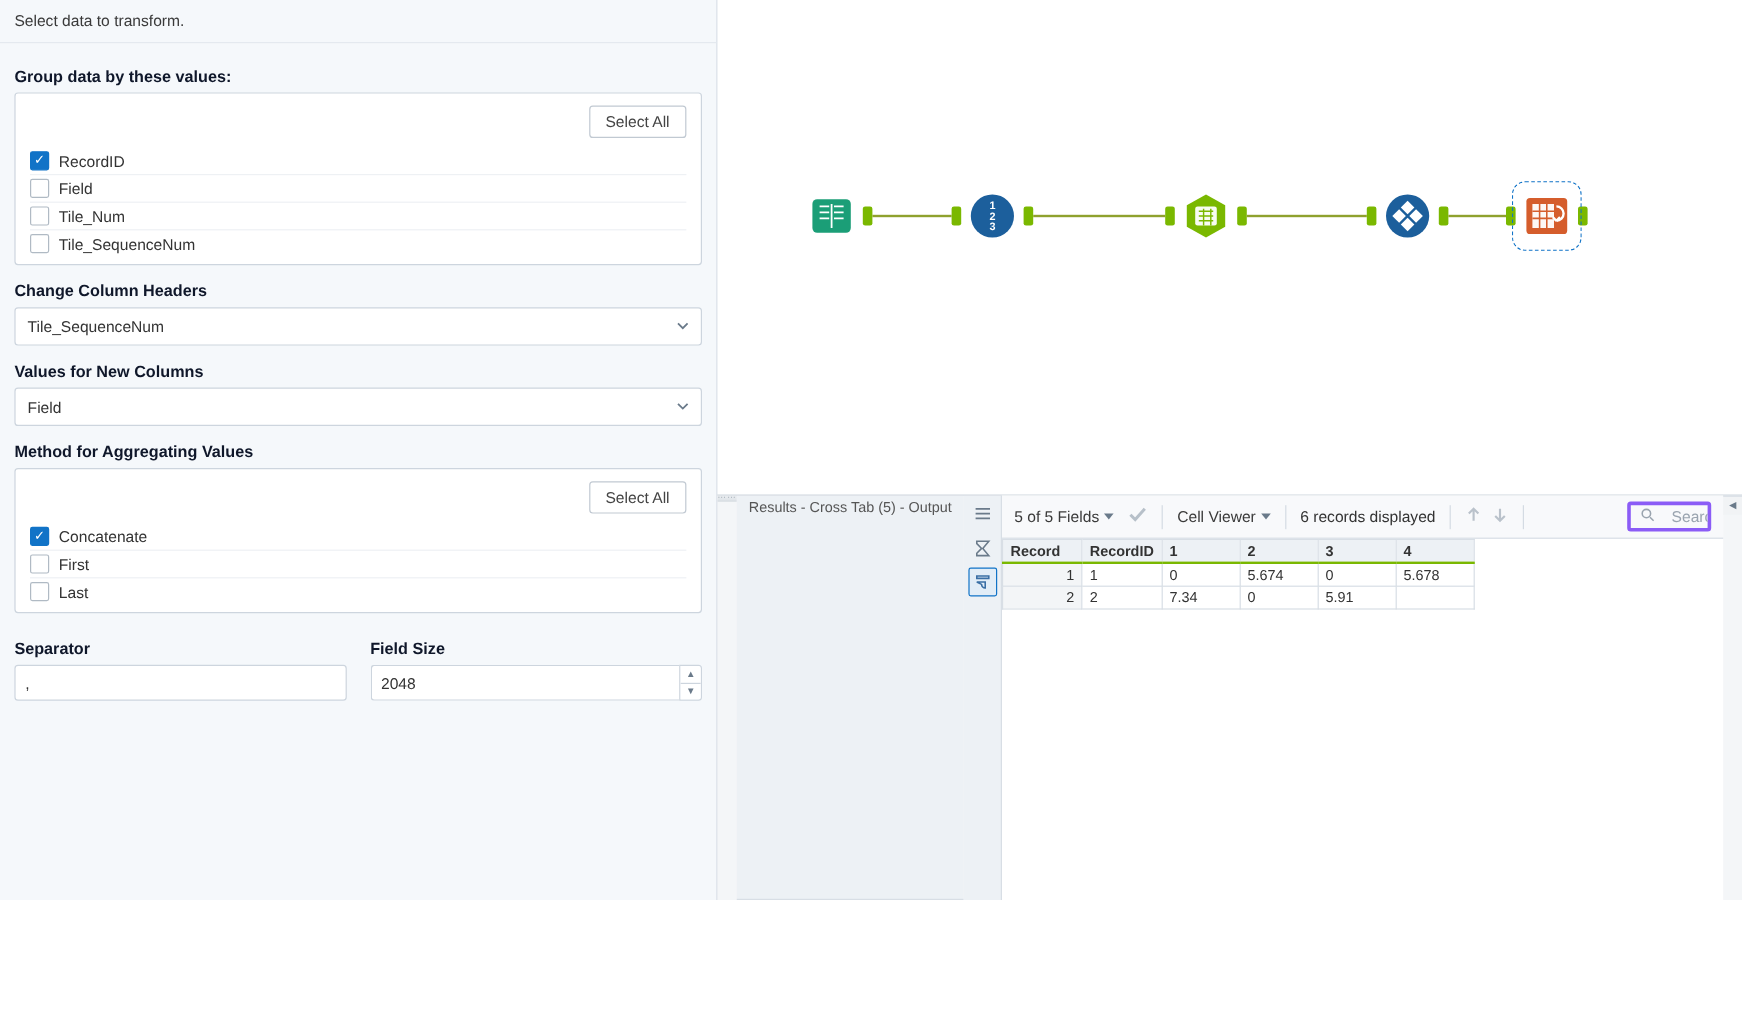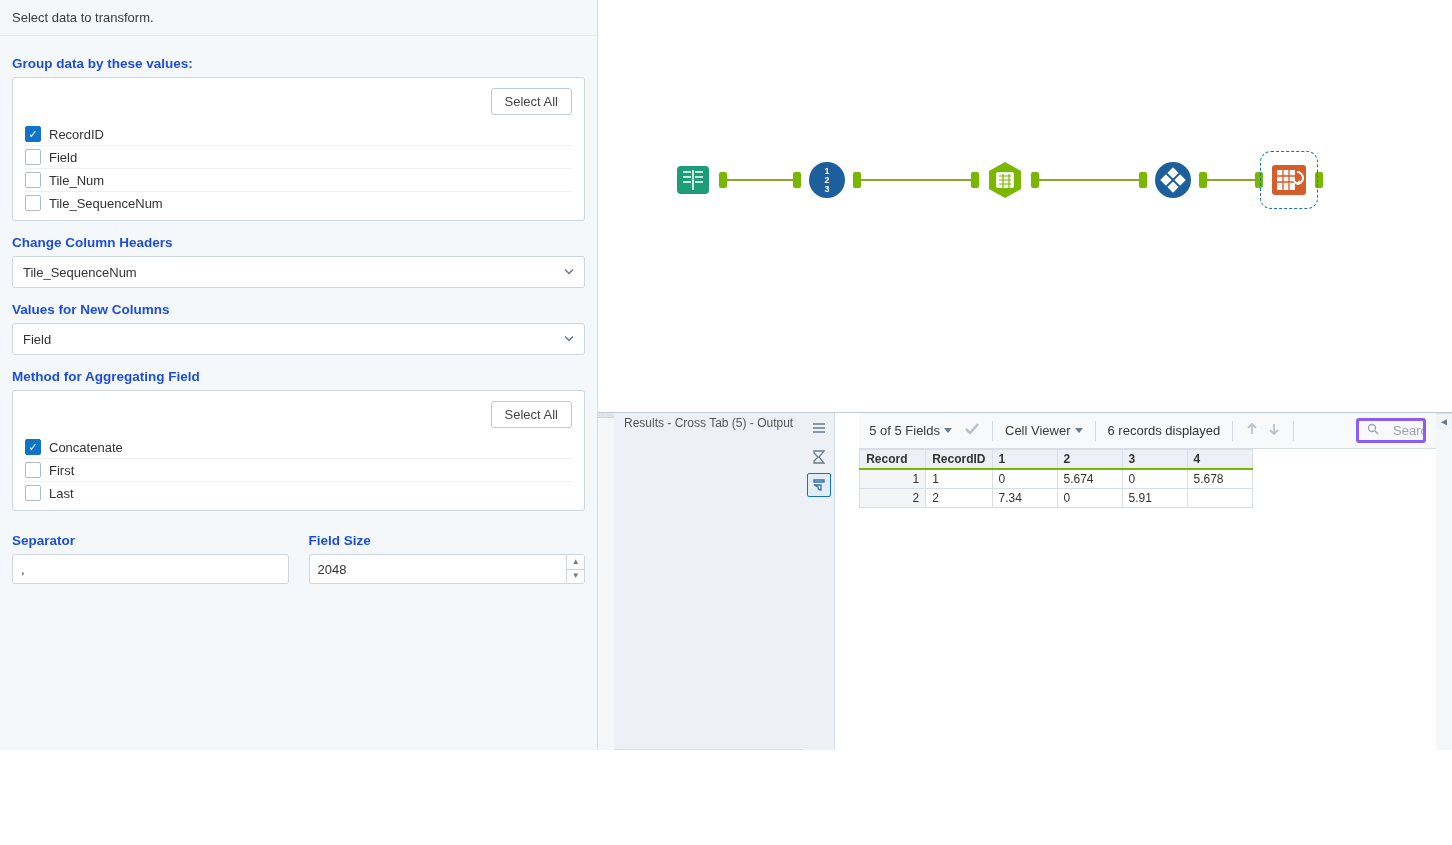--- a/index.html
+++ b/index.html
@@ -5,21 +5,21 @@
   html, body { margin:0; padding:0; font-family: "Segoe UI", Arial, sans-serif; font-size:13px; color:#333; background:#fff; height:100%; }
   *, *:before, *:after { box-sizing:border-box; }
 
   .app { display:flex; width:1452px; height:750px; overflow:hidden; }
 
   
   .config-panel { width:598px; background:#f5f8fb; border-right:1px solid #d4dbe3; height:100%; overflow:hidden; }
   .config-header { padding:10px 12px; border-bottom:1px solid #e4e9ef; font-size:13px; color:#3a3a3a; }
   .config-body { padding:12px; }
 
-  .section-label { color:#1d4ed8; font-size:13.5px; font-weight:600; margin:8px 0 6px 0; }
+  .section-label { color:#0f172a; font-size:13.5px; font-weight:600; margin:8px 0 6px 0; }
 
   .box { background:#fff; border:1px solid #cdd5de; border-radius:3px; padding:10px 12px 6px 12px; margin-bottom:14px; }
   .box .select-all-row { display:flex; justify-content:flex-end; margin-bottom:8px; }
   .btn { background:#fff; border:1px solid #c1c9d2; border-radius:3px; padding:5px 13px; font-size:13px; color:#444; cursor:pointer; }
 
   .check-row { display:flex; align-items:center; gap:8px; padding:3px 0; border-bottom:1px solid #eef1f4; }
   .check-row:last-child { border-bottom:none; }
   .checkbox { width:16px; height:16px; border:1px solid #b0bac4; border-radius:2px; display:inline-flex; align-items:center; justify-content:center; cursor:pointer; flex-shrink:0; }
   .checkbox.checked { background:#1173c7; border-color:#1173c7; }
   .checkbox.checked::after { content:"✓"; color:#fff; font-size:11px; line-height:1; }
@@ -49,21 +49,21 @@
   .connector { height:2px; background:#8fa12e; }
 
   .results { height:338px; border-top:1px solid #c1c9d2; display:flex; background:#f4f6f8; }
   .results-grip { height:5px; background:linear-gradient(#e9ecef,#dfe4e9); border-bottom:1px solid #cfd6dd; display:flex; align-items:center; justify-content:center; color:#aeb6bf; font-size:7px; letter-spacing:1px; }
   .results-title { padding:3px 10px; font-size:12px; color:#555; background:#edf1f5; border-bottom:1px solid #d8dee5; }
   .results-body { flex:1; display:flex; min-height:0; }
   .results-sidebar { width:32px; background:#edf1f5; border-right:1px solid #d8dee5; display:flex; flex-direction:column; align-items:center; padding-top:4px; gap:4px; }
   .rs-btn { width:24px; height:24px; border:1px solid transparent; border-radius:2px; display:flex; align-items:center; justify-content:center; cursor:pointer; color:#6a7a8a; }
   .rs-btn.selected { border-color:#1173c7; background:#e2edf7; }
 
-  .results-main { flex:1; display:flex; flex-direction:column; background:#fff; min-height:0;padding-left:24px; }
+  .results-main { flex:1; display:flex; flex-direction:column; background:#fff; min-height:0; }
   .toolbar { display:flex; align-items:center; gap:12px; padding:5px 10px; border-bottom:1px solid #d8dee5; background:#f8f9fb; }
   .toolbar .sep { height:20px; border-left:1px solid #d4dbe3; }
   .tb-link { display:flex; align-items:center; gap:4px; cursor:pointer; color:#3a3a3a; }
   .triangle-down { display:inline-block; border-left:4px solid transparent; border-right:4px solid transparent; border-top:5px solid #6a7a8a; }
   .nav-btns { display:flex; gap:8px; color:#bac2cb; }
   .search-wrap { margin-left:auto; display:flex; align-items:flex-end; gap:14px; color:#9aa4af; border:3px solid #8b5cf6; border-radius:3px; padding:2px 8px; width:70px; overflow:hidden; }
 
   .grid-wrap { overflow:auto; flex:1; position:relative; }
   table.grid { border-collapse:collapse; table-layout:fixed; }
   table.grid th, table.grid td { border:1px solid #d8dee5; padding:2px 6px; font-size:12px; text-align:left; white-space:nowrap; overflow:hidden; }
@@ -124,21 +124,21 @@
       <div class="section-label">Values for New Columns</div>
       <div class="select-wrap">
         <span>Field</span>
         <span class="caret">
           <svg class="caret-svg" viewBox="0 0 10 10">
               <path d="M1 3 L5 7 L9 3" fill="none" stroke="#6a7a8a" stroke-width="1.5"></path>
             </svg>
         </span>
       </div>
 
-      <div class="section-label">Method for Aggregating Field</div>
+      <div class="section-label">Method for Aggregating Values</div>
       <div class="box">
         <div class="select-all-row">
           <button class="btn">Select All</button>
         </div>
         <div id="agg-list">
             <div class="check-row">
               <span class="checkbox checked"></span>
               <span>Concatenate</span>
             </div>
             <div class="check-row">

